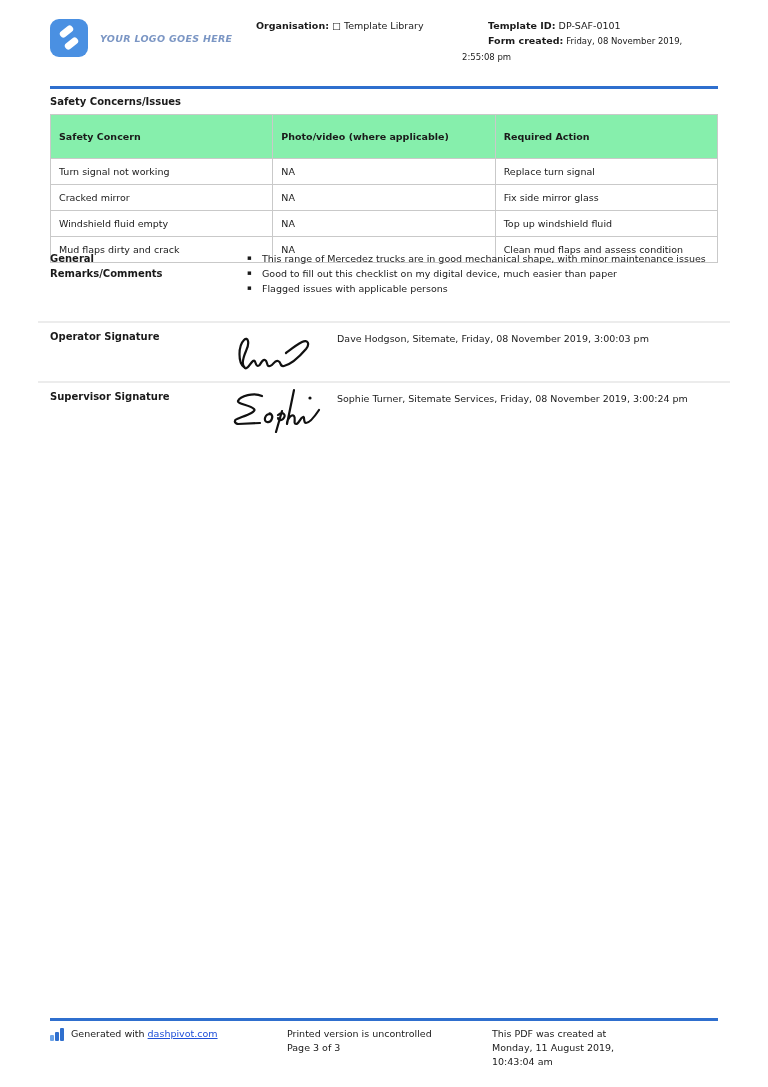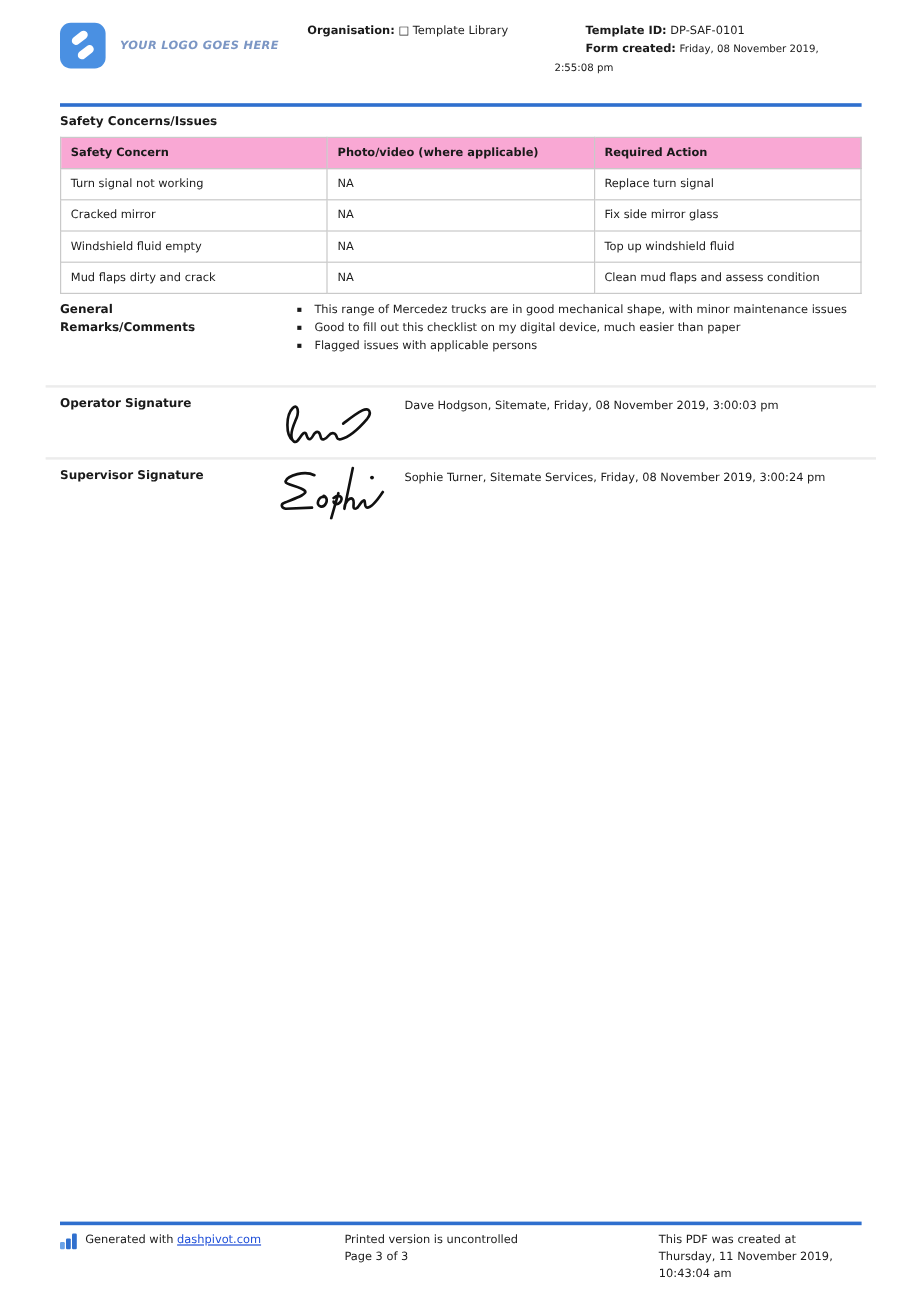--- a/index.html
+++ b/index.html
@@ -40,21 +40,21 @@
   
   .section-title { left:50px; top:96px; font-size:10px; font-weight:bold; }
   table.concerns {
     left:50px; top:114px; width:668px; position:absolute;
     border-collapse:collapse; table-layout:fixed;
   }
   table.concerns th, table.concerns td {
     border:1px solid #c9c9c9; text-align:left; font-size:9.5px;
     padding:7px 8px; vertical-align:middle;
   }
-  table.concerns th { background:#f9a8d4; font-weight:bold; height:26px; }
+  table.concerns th { background:#86efac; font-weight:bold; height:44px; }
   table.concerns td { height:25px; }
 
   
   .remarks-label { left:50px; top:251px; width:140px; font-size:10px; font-weight:bold; line-height:15px; }
   .remarks-list { left:247px; top:251px; width:463px; list-style:none; }
   .remarks-list li { display:flex; font-size:9.5px; line-height:15px; }
   .remarks-list .bullet { flex:0 0 15px; font-size:7px; line-height:15px; color:#1a1a1a; }
 
   .divider { left:38px; right:38px; height:2px; background:#ececec; }
   .divider.d1 { top:321px; }
@@ -68,21 +68,21 @@
   
   .foot { font-size:9.5px; line-height:14px; }
   .foot-left { left:50px; top:1027px; display:flex; align-items:flex-start; }
   .bars { width:15px; height:13px; position:relative; margin-right:6px; margin-top:1px; }
   .bars span { position:absolute; bottom:0; width:3.5px; border-radius:1px; }
   .bars .b1 { left:0;   height:6px;  background:#6ba3e8; }
   .bars .b2 { left:5px; height:9px;  background:#2f6fce; }
   .bars .b3 { left:10px;height:13px; background:#2f6fce; }
   .foot a { color:#1f4fd8; }
   .foot-mid { left:287px; top:1027px; }
-  .foot-right { left:549px; top:1027px; }
+  .foot-right { left:492px; top:1027px; }
 </style>
 </head>
 <body>
 
 <div class="abs logo-block">
   <div class="logo-square">
     <span class="pill p1"></span>
       <span class="pill p2"></span>
   </div>
   <div class="logo-text">YOUR LOGO GOES HERE</div>
@@ -185,15 +185,15 @@
   <span><span>Generated with </span><a href="#">dashpivot.com</a></span>
 </div>
 
 <div class="abs foot foot-mid">
   <div>Printed version is uncontrolled</div>
   <div>Page 3 of 3</div>
 </div>
 
 <div class="abs foot foot-right">
   <div>This PDF was created at</div>
-  <div>Thursday, 11 November 2019,</div>
+  <div>Monday, 11 August 2019,</div>
   <div>10:43:04 am</div>
 </div>
 
 </body></html>

